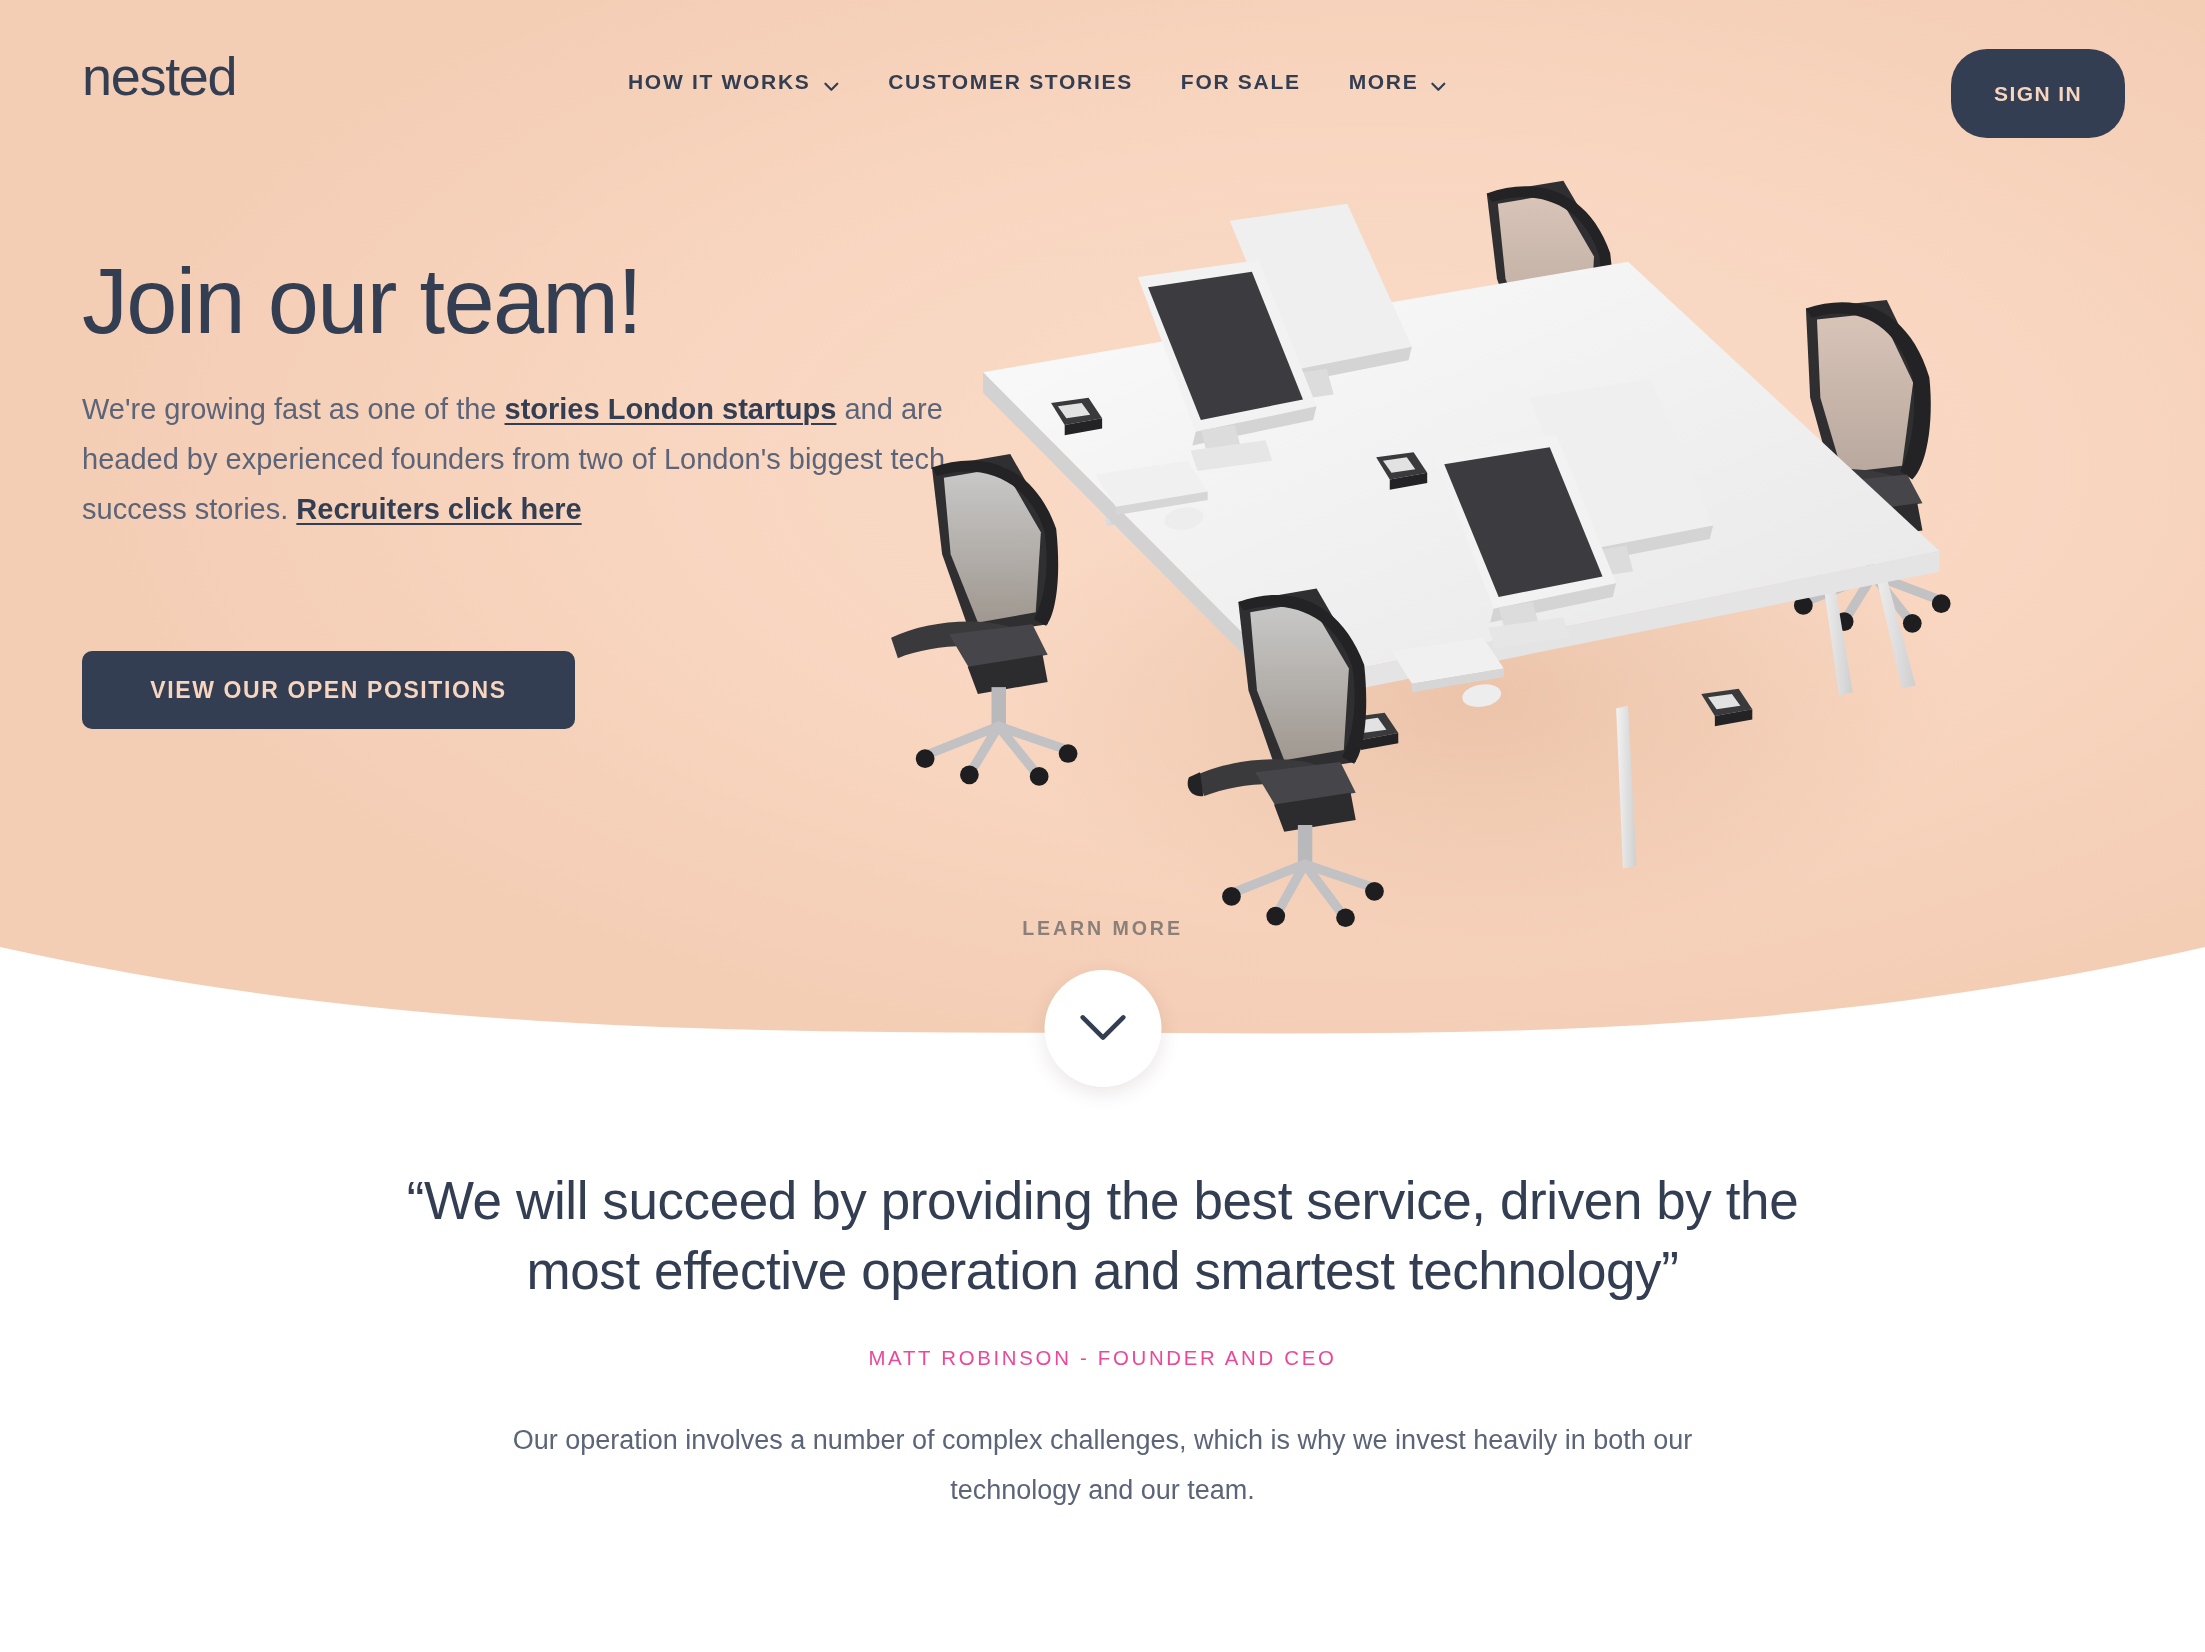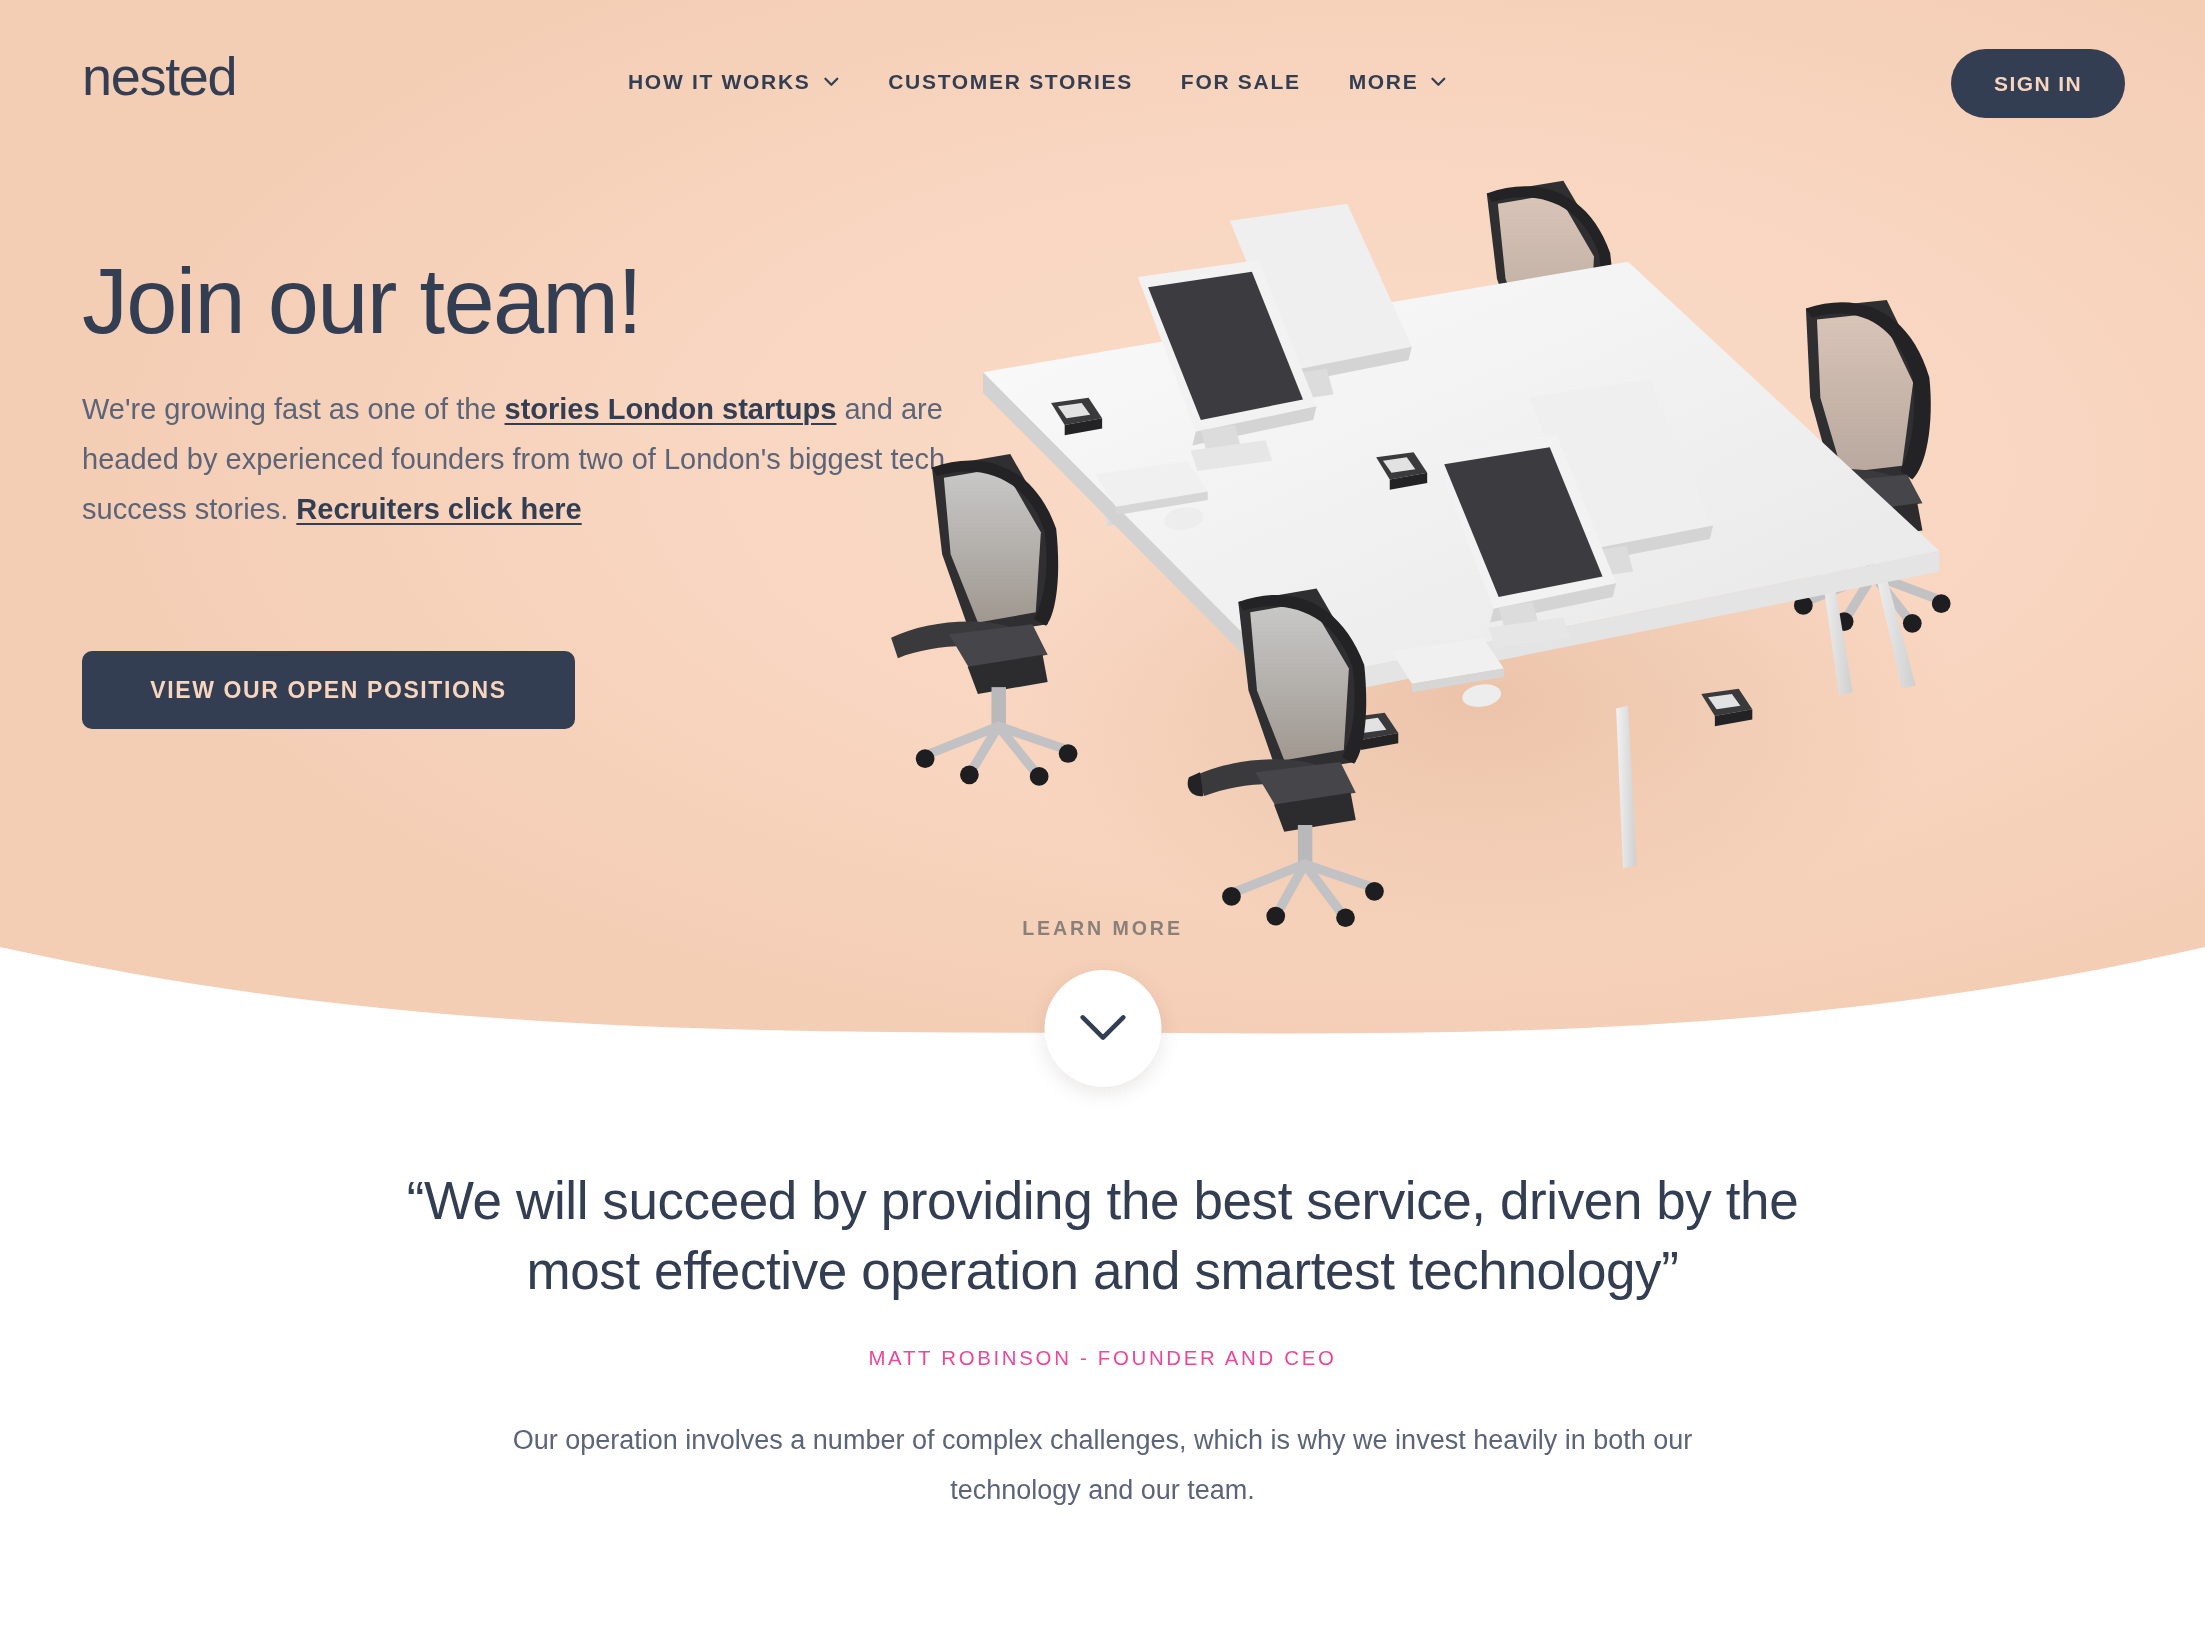--- a/index.html
+++ b/index.html
@@ -66,21 +66,21 @@
     position: absolute;
     left: 628px;
     top: 70px;
     display: flex;
     align-items: center;
     gap: 0;
   }
 
   .nav-item {
     display: flex;
-    align-items: flex-start;
+    align-items: flex-end;
     gap: 11px;
     margin-right: 48px;
     cursor: pointer;
     white-space: nowrap;
   }
   .nav-item:last-child { margin-right: 0; }
 
   .nav-label {
     font-size: 21px;
     font-weight: 700;
@@ -96,21 +96,21 @@
     position: relative;
     top: 1.7px;
   }
   .chev svg { display: block; }
 
   .signin-btn {
     position: absolute;
     right: 80px;
     top: 49px;
     width: 174px;
-    height: 69px;
+    height: 89px;
     border-radius: 36px;
     background: #333e53;
     color: #f8d5bf;
     border: none;
     font-family: "Liberation Sans", sans-serif;
     font-size: 21px;
     font-weight: 600;
     letter-spacing: 1.4px;
     cursor: pointer;
     display: flex;

